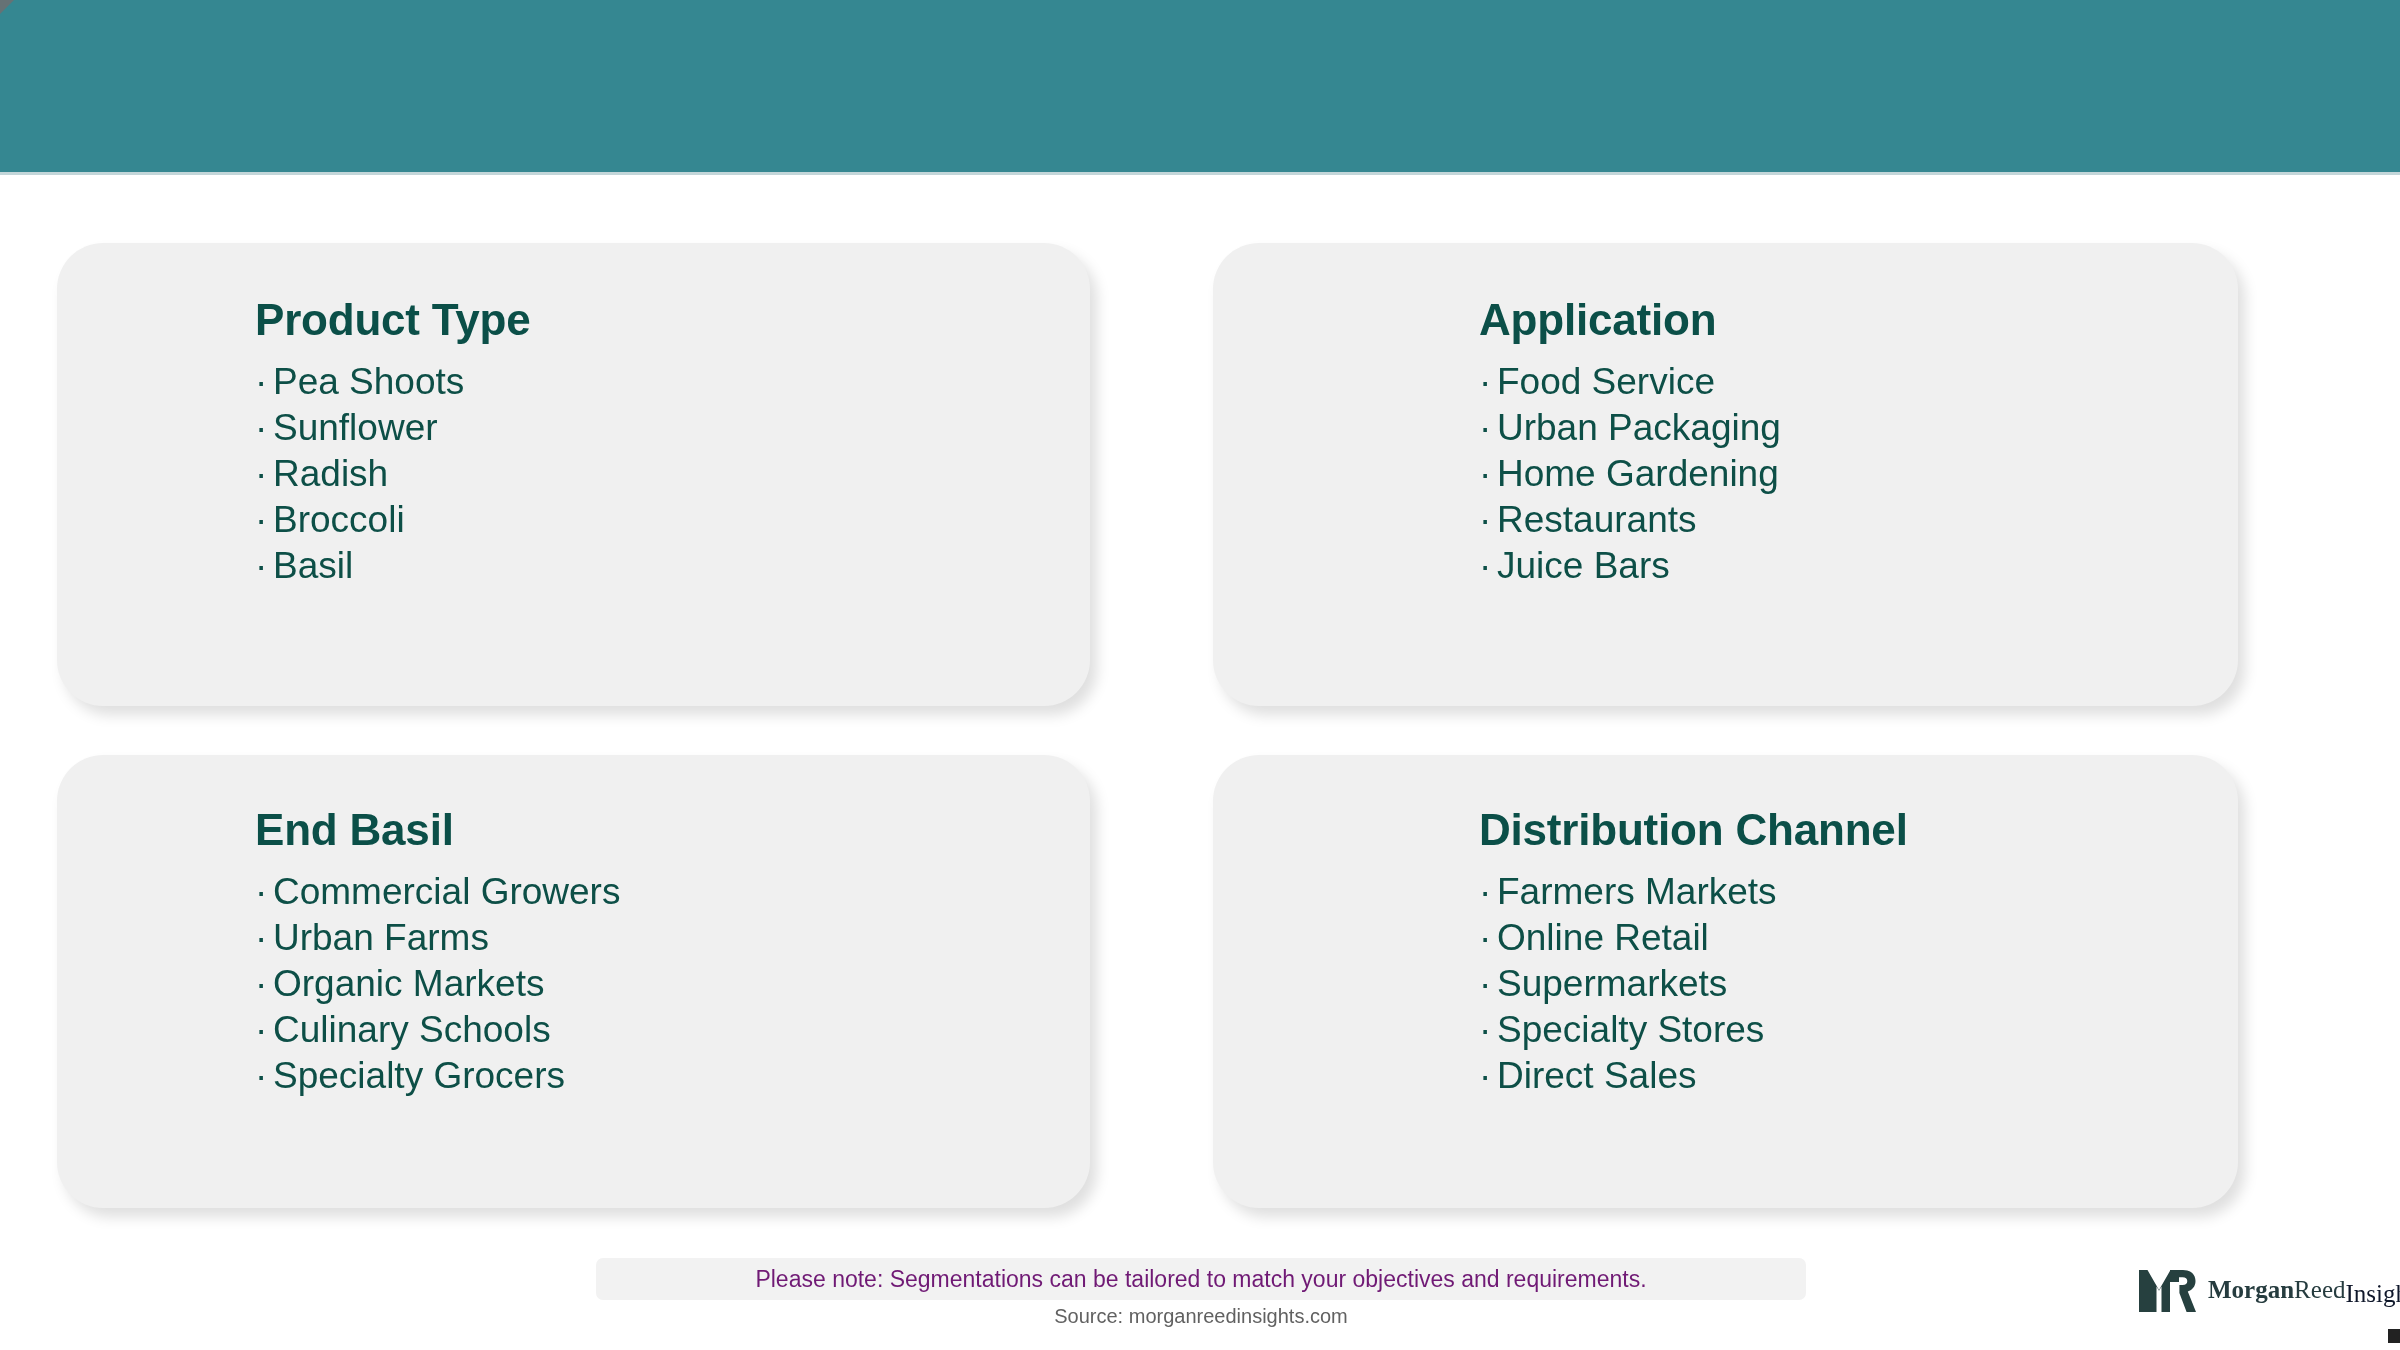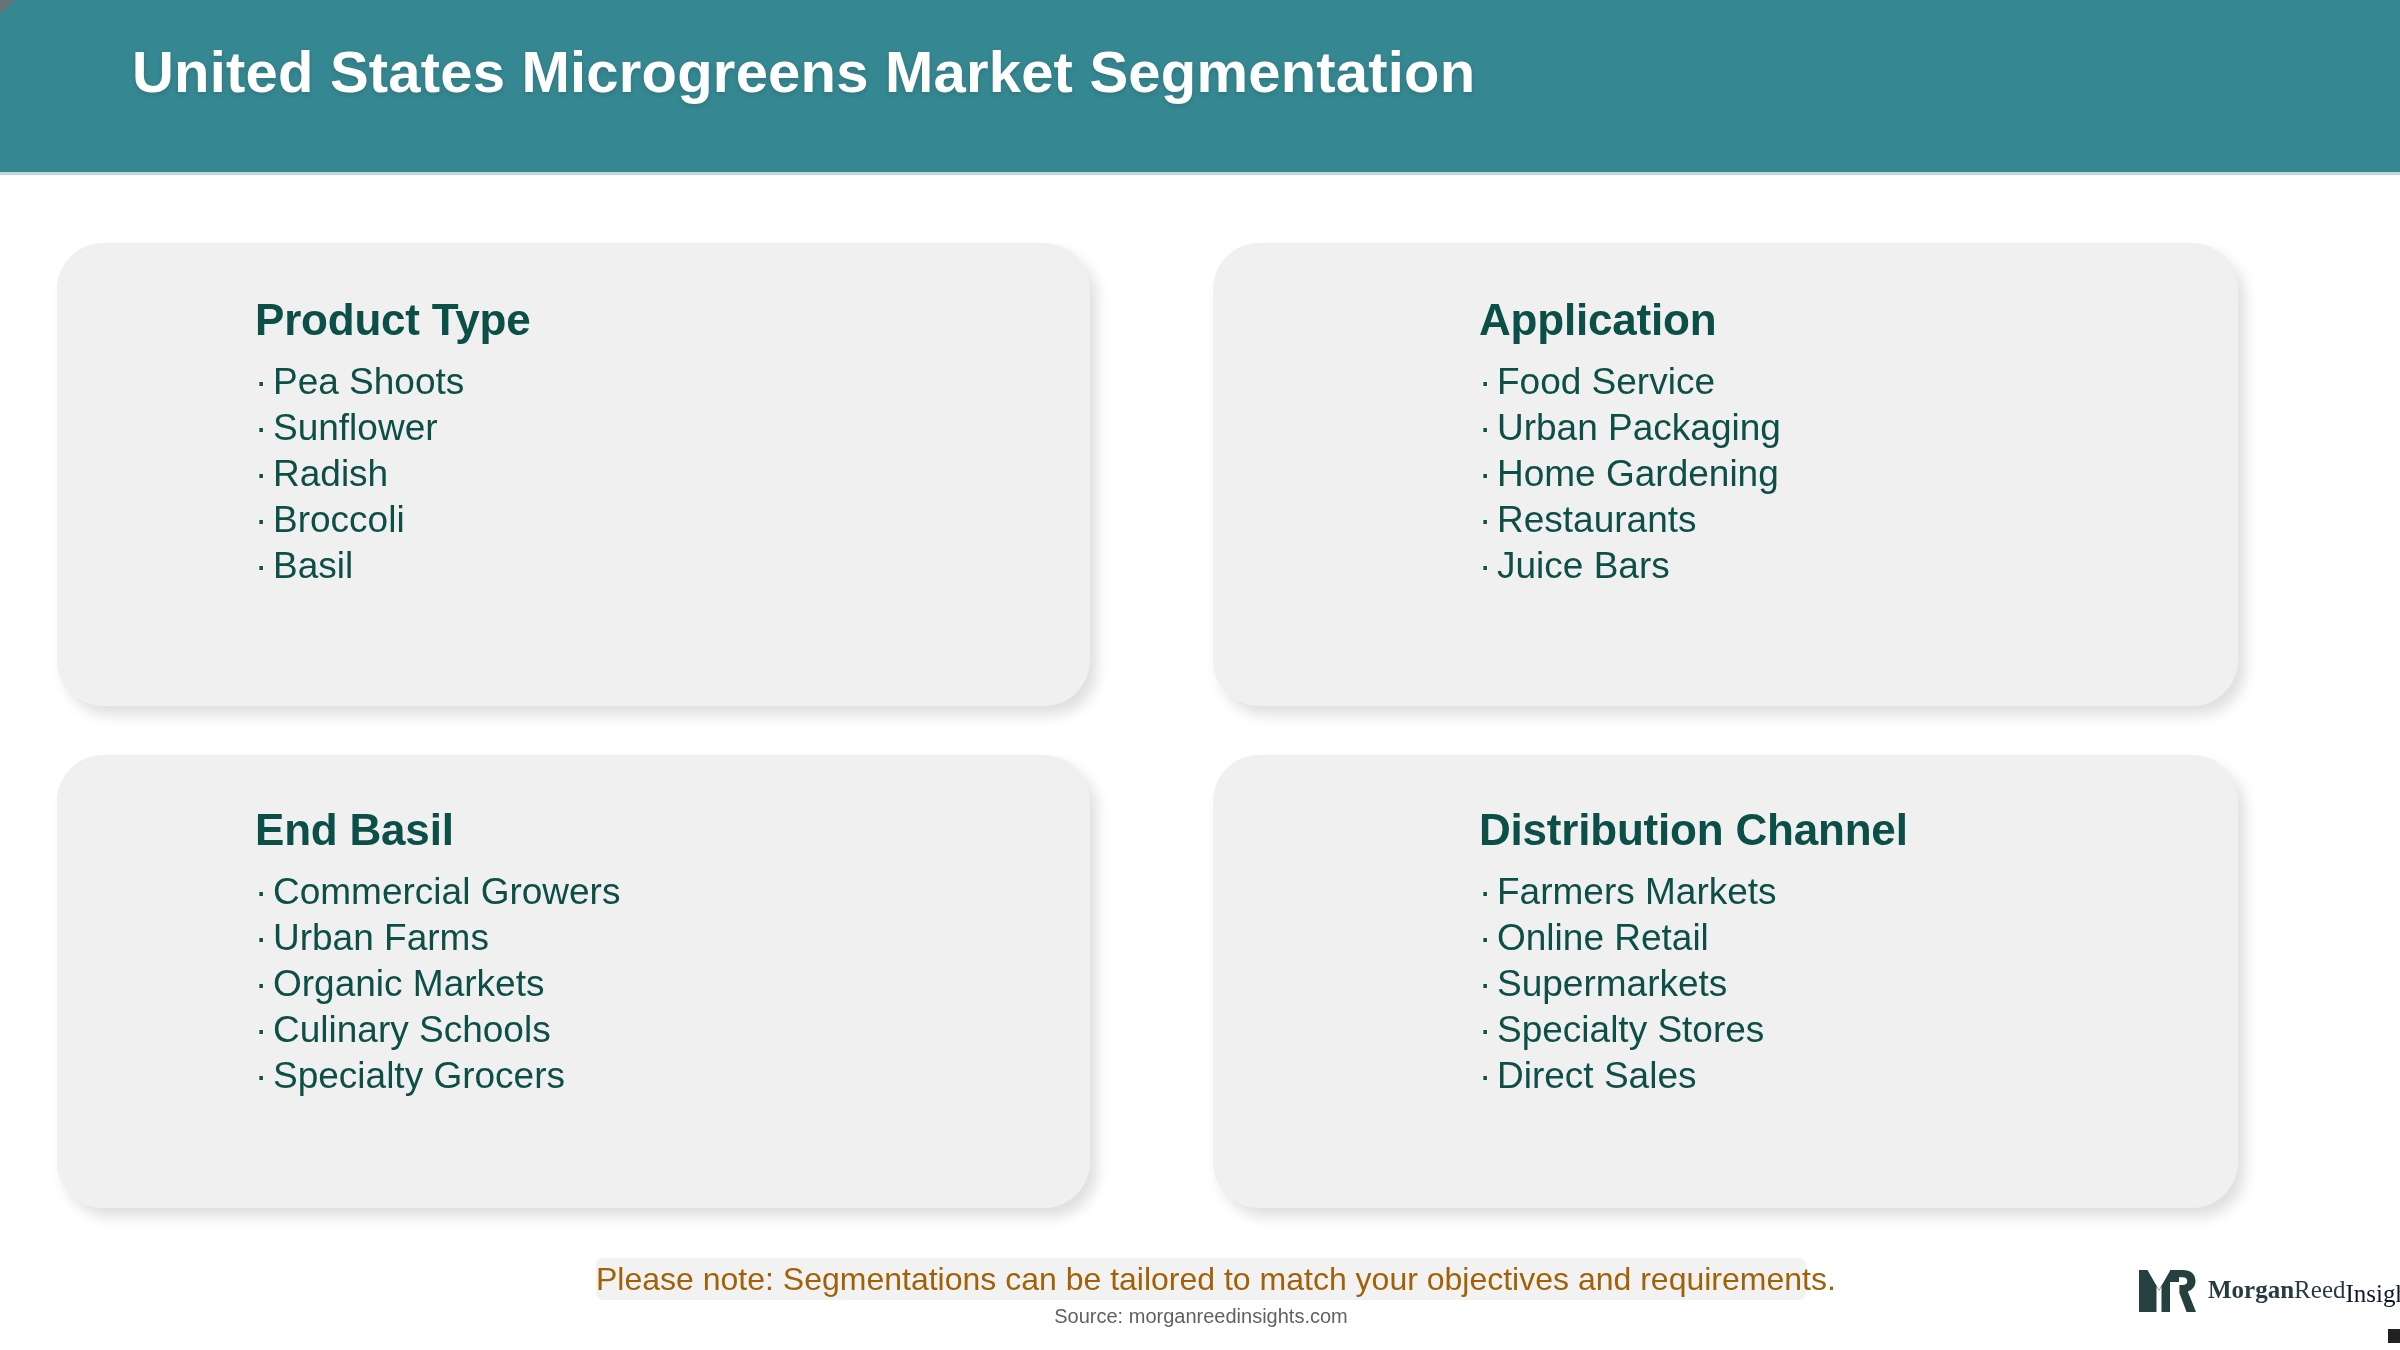--- a/index.html
+++ b/index.html
@@ -138,22 +138,22 @@
   }
 
   .note-text {
     position: absolute;
     left: 0;
     top: 0;
     width: 1210px;
     height: 42px;
     line-height: 42px;
     text-align: center;
-    font-size: 32px;
-    color: #a16207;
+    font-size: 23px;
+    color: #701a75;
     white-space: nowrap;
   }
 
   .source-text {
     position: absolute;
     left: 596px;
     top: 1305px;
     width: 1210px;
     text-align: center;
     font-size: 20px;
@@ -201,21 +201,20 @@
     background: #222222;
   }
 </style>
 </head>
 <body>
 
 <div id="page">
 
   <div class="header-band">
     <div class="header-corner-notch"></div>
-    <div class="header-title">United States Microgreens Market Segmentation</div>
   </div>
   <div class="header-underline"></div>
 
   <div class="cards-area">
 
     <div class="seg-card col-left row-top">
       <div class="card-inner">
         <div class="card-title">Product Type</div>
         <ul class="card-list">
           <li>

